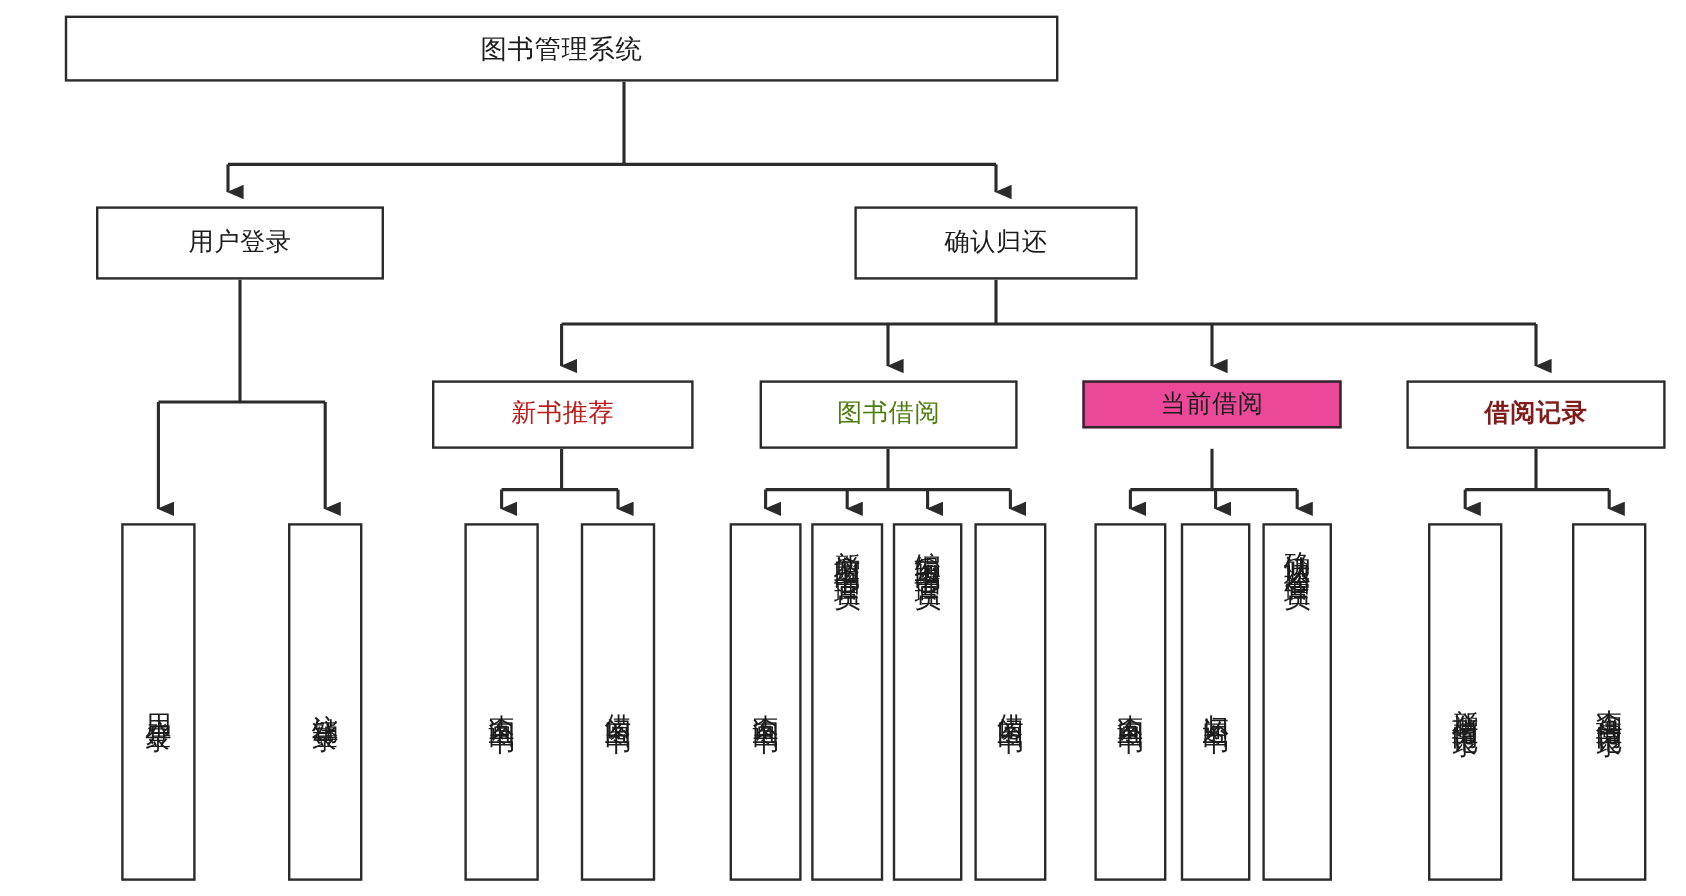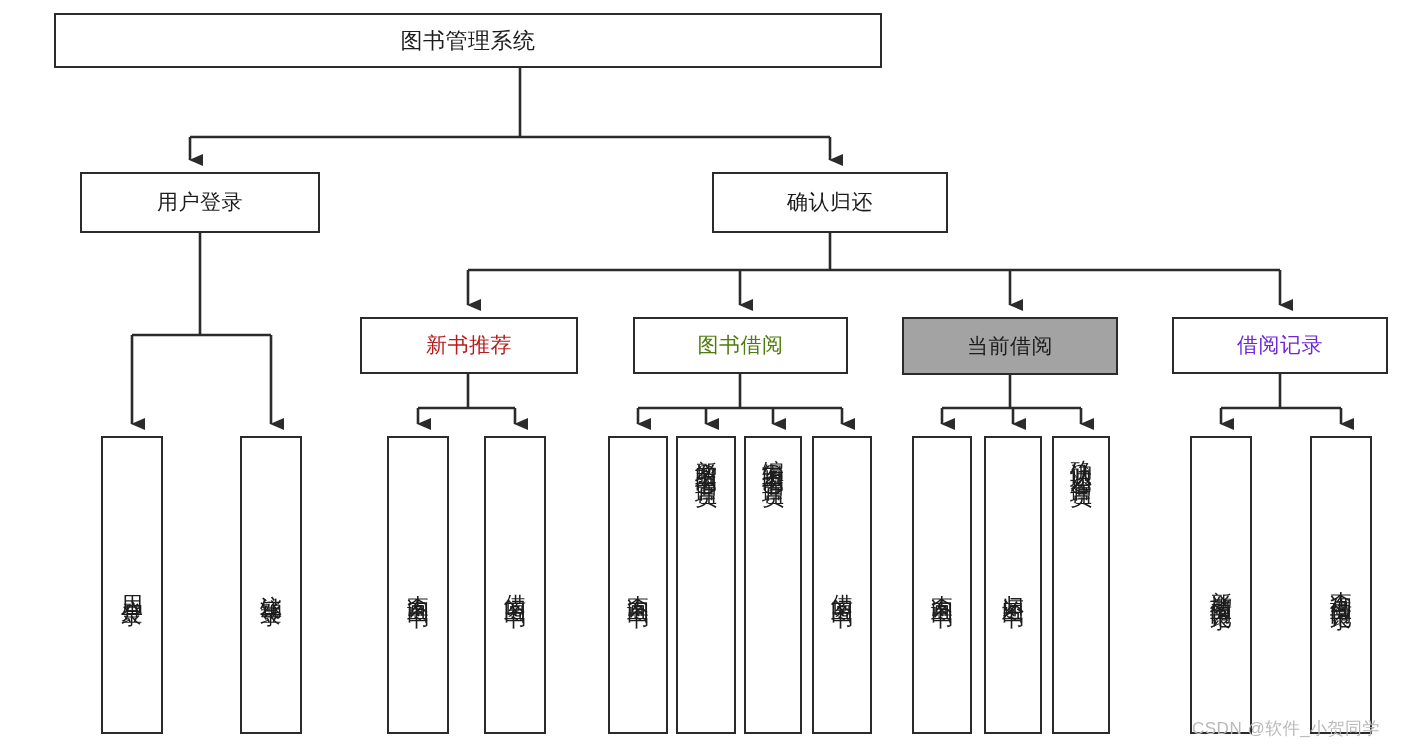--- a/index.html
+++ b/index.html
@@ -138,24 +138,24 @@
   <div class="node horiz" id="node-l2-1" style="left: 712px; top: 172px; width: 236px; height: 61px; border-color: rgb(43, 43, 43); background: rgb(255, 255, 255); color: rgb(28, 28, 28);">
     <span class="lbl">确认归还</span>
   </div>
 
   <div class="node horiz" id="node-l3-0" style="left: 360px; top: 317px; width: 218px; height: 57px; border-color: rgb(43, 43, 43); background: rgb(255, 255, 255); color: #b91c1c;">
     <span class="lbl">新书推荐</span>
   </div>
   <div class="node horiz" id="node-l3-1" style="left: 633px; top: 317px; width: 215px; height: 57px; border-color: rgb(43, 43, 43); background: rgb(255, 255, 255); color: #4d7c0f;">
     <span class="lbl">图书借阅</span>
   </div>
-  <div class="node horiz" id="node-l3-2" style="left: 902px; top: 317px; width: 216px; height: 58px; border-color: rgb(43, 43, 43); background: #a3a3a3; color: rgb(28, 28, 28);">
+  <div class="node horiz" id="node-l3-2" style="left: 902px; top: 317px; width: 216px; height: 40px; border-color: rgb(43, 43, 43); background: #ec4899; color: rgb(28, 28, 28);">
     <span class="lbl">当前借阅</span>
   </div>
-  <div class="node horiz" id="node-l3-3" style="left: 1172px; top: 317px; width: 216px; height: 57px; border-color: rgb(43, 43, 43); background: rgb(255, 255, 255); color: #6d28d9;">
+  <div class="node horiz" id="node-l3-3" style="left: 1172px; top: 317px; width: 216px; height: 57px; border-color: rgb(43, 43, 43); background: rgb(255, 255, 255); color: #7f1d1d; font-weight: bold;">
     <span class="lbl">借阅记录</span>
   </div>
 
   <div class="node vert mid" id="node-leaf-0" style="left: 101px; top: 436px; width: 62px; height: 298px; border-color: rgb(43, 43, 43); background: rgb(255, 255, 255); color: rgb(28, 28, 28);">
     <span class="lbl">用户登录</span>
   </div>
   <div class="node vert mid" id="node-leaf-1" style="left: 240px; top: 436px; width: 62px; height: 298px; border-color: rgb(43, 43, 43); background: rgb(255, 255, 255); color: rgb(28, 28, 28);">
     <span class="lbl">注销登录</span>
   </div>
   <div class="node vert mid" id="node-leaf-2" style="left: 387px; top: 436px; width: 62px; height: 298px; border-color: rgb(43, 43, 43); background: rgb(255, 255, 255); color: rgb(28, 28, 28);">
@@ -185,14 +185,13 @@
   <div class="node vert" id="node-leaf-10" style="left: 1052px; top: 436px; width: 58px; height: 298px; border-color: rgb(43, 43, 43); background: rgb(255, 255, 255); color: rgb(28, 28, 28);">
     <span class="lbl">确认归还（管理员）</span>
   </div>
   <div class="node vert mid" id="node-leaf-11" style="left: 1190px; top: 436px; width: 62px; height: 298px; border-color: rgb(43, 43, 43); background: rgb(255, 255, 255); color: rgb(28, 28, 28);">
     <span class="lbl">新增借阅记录</span>
   </div>
   <div class="node vert mid" id="node-leaf-12" style="left: 1310px; top: 436px; width: 62px; height: 298px; border-color: rgb(43, 43, 43); background: rgb(255, 255, 255); color: rgb(28, 28, 28);">
     <span class="lbl">查询借阅记录</span>
   </div>
 
-  <div class="watermark" style="left: 1192px; top: 717px; color: rgb(185, 185, 185);">CSDN @软件_小贺同学</div>
 </div>
 
 </body></html>

